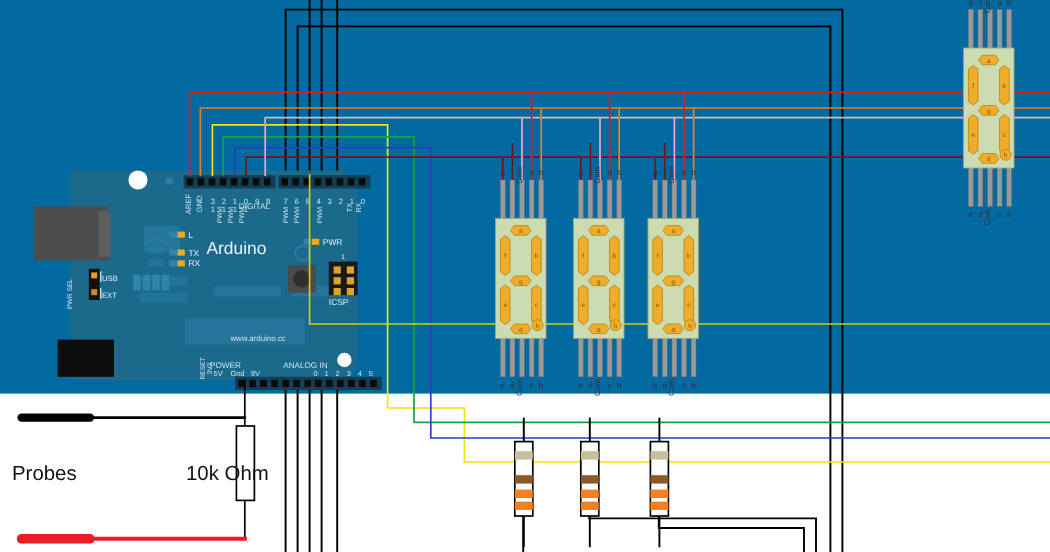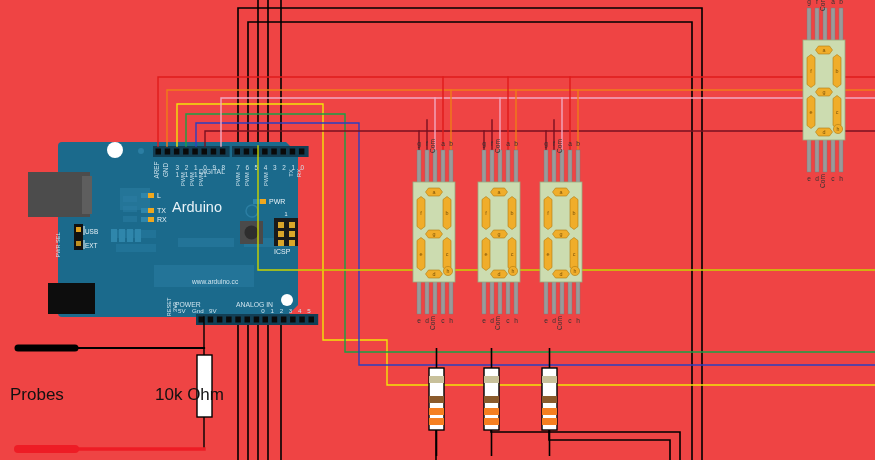--- a/index.html
+++ b/index.html
@@ -1,18 +1,18 @@
 <!DOCTYPE html>
 <html><head>
 <meta charset="utf-8">
 <style>
   html,body{margin:0;padding:0;background:#ffffff;}
   body{width:875px;height:460px;overflow:hidden;
        font-family:"Liberation Sans",sans-serif;}
-  #stage{position:relative;width:875px;height:460px;background:#ef4444;}
+  #stage{position:relative;width:875px;height:328px;background:#0369a1;}
   svg{display:block;}
   .lbl{font-family:"Liberation Sans",sans-serif;}
 </style>
 </head>
 <body>
 
 <div id="stage">
 <svg id="svg" width="875" height="460" viewBox="0 0 875 460">
       <polyline points="238,460 238,8 702,8 702,460" fill="none" stroke="#000000" stroke-width="1.6" stroke-linecap="square" stroke-linejoin="miter"></polyline>
       <polyline points="248,460 248,22 692,22 692,460" fill="none" stroke="#000000" stroke-width="1.6" stroke-linecap="square" stroke-linejoin="miter"></polyline>

